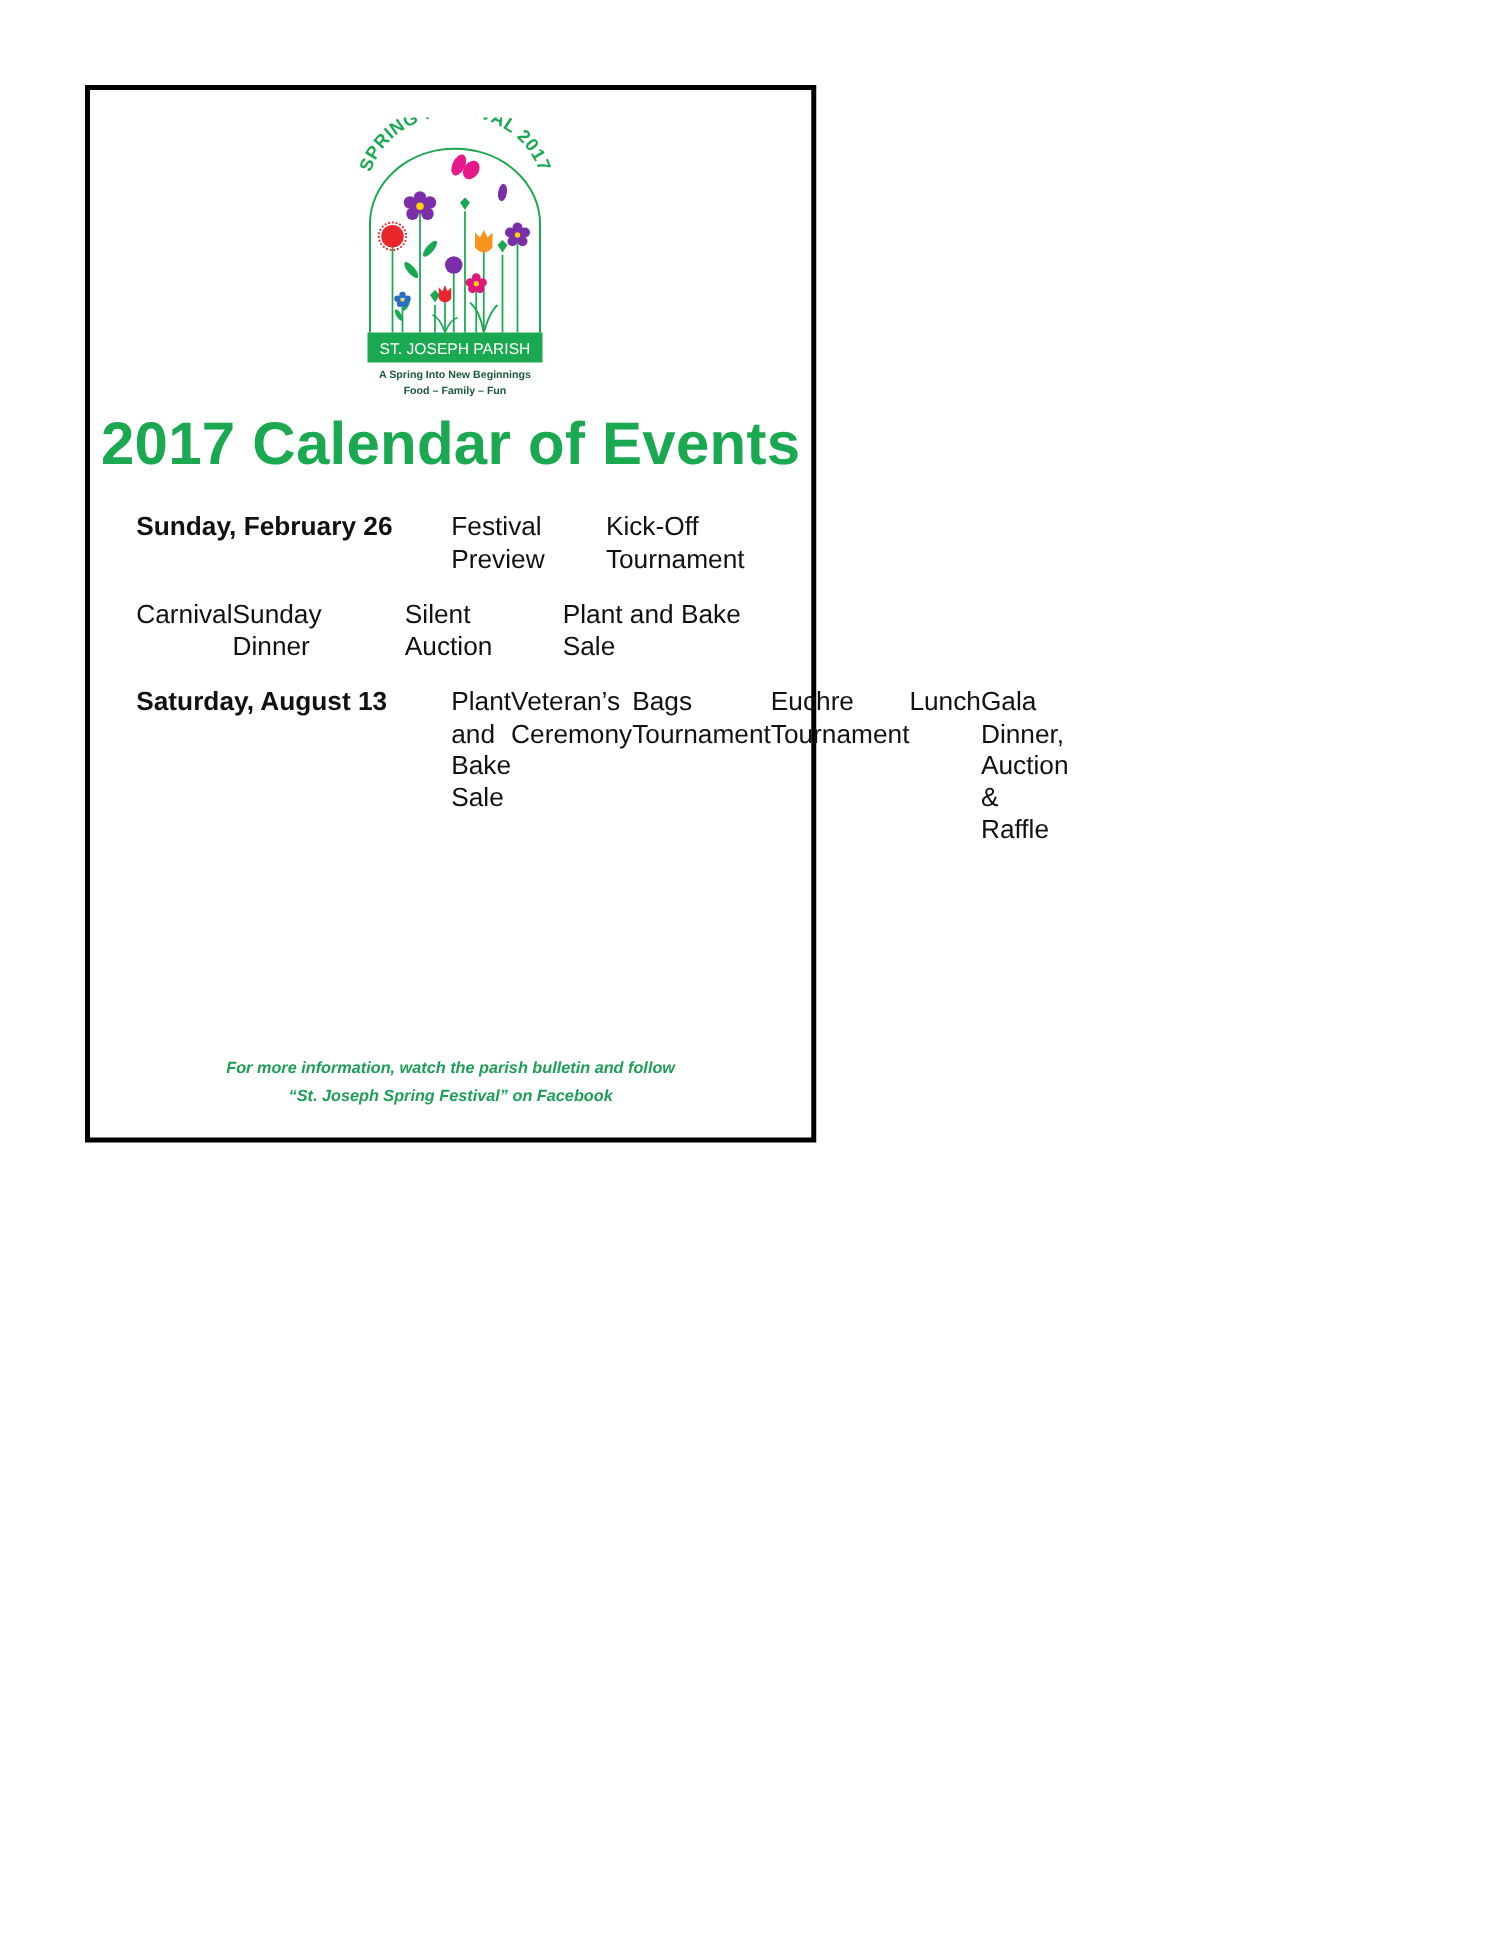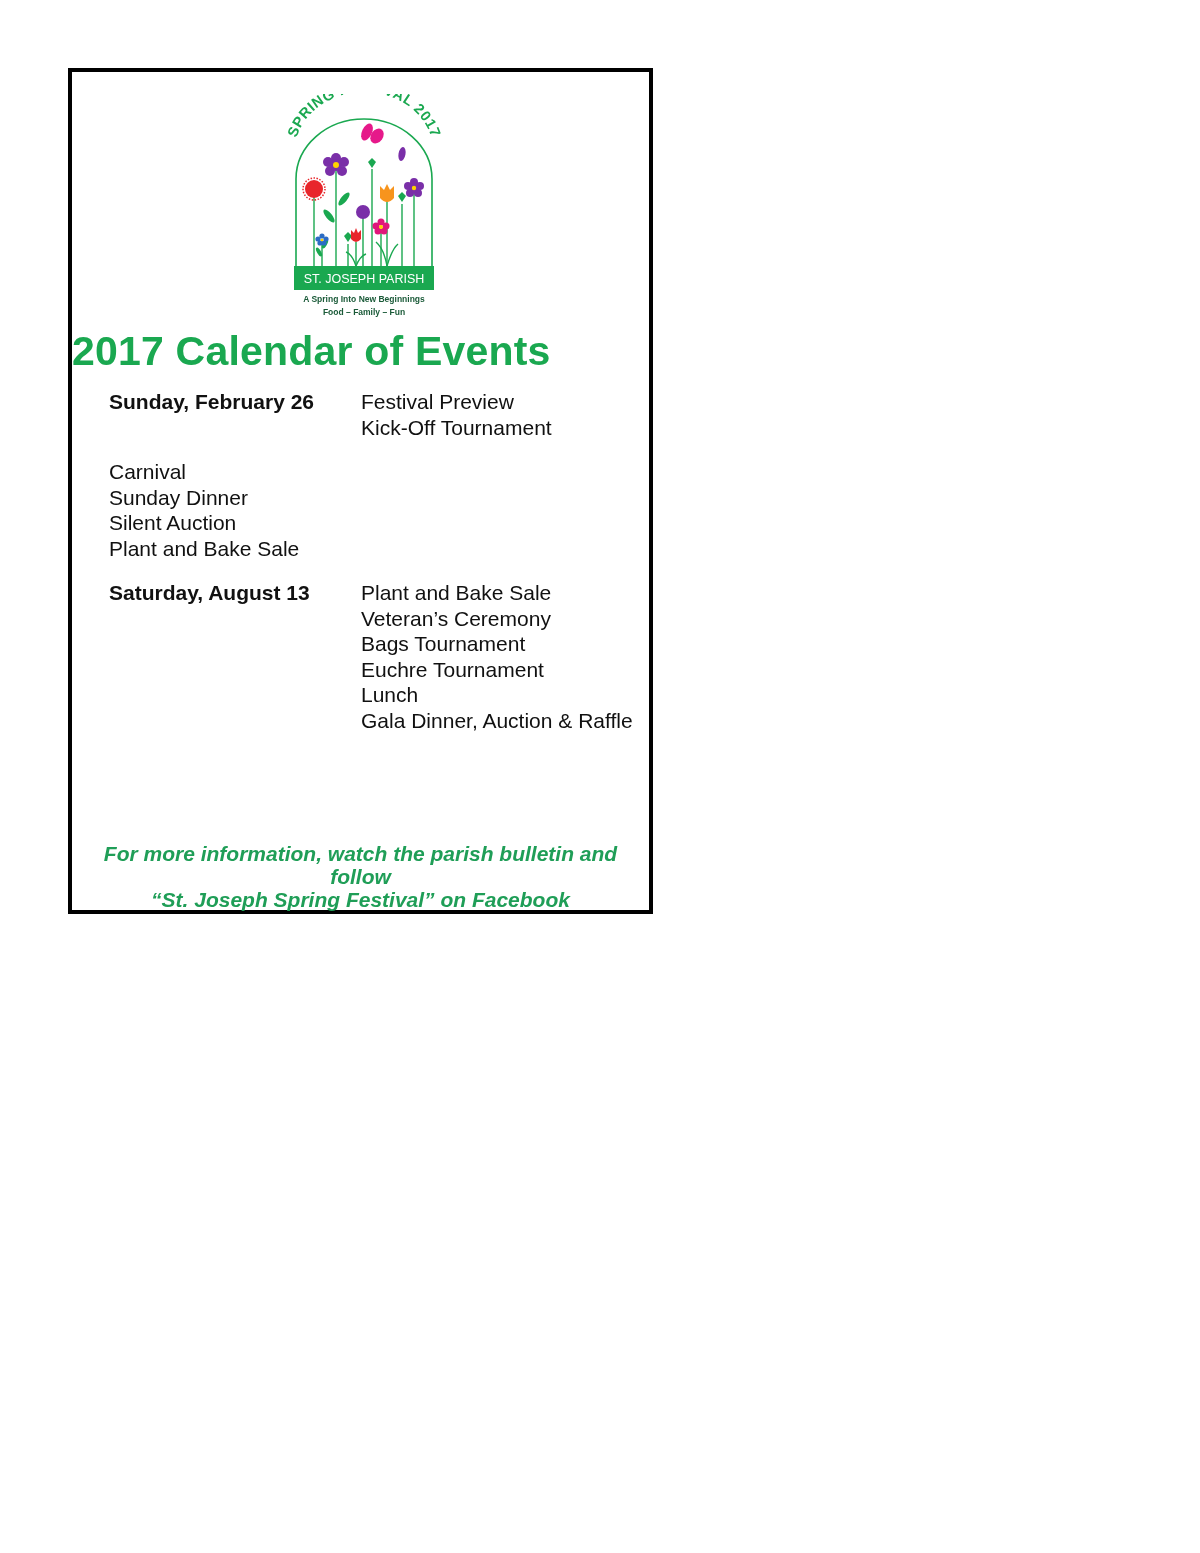--- a/index.html
+++ b/index.html
@@ -31,62 +31,63 @@
       height: 230px;
     }
     .logo svg {
       display: block;
     }
     .title {
       position: absolute;
       left: 0;
       top: 256px;
       width: 577px;
+      text-align: center;
       font-family: "Liberation Sans", sans-serif;
       font-weight: bold;
-      font-size: 41px;
+      font-size: 48px;
       color: #1aa850;
       letter-spacing: 0.2px;
     }
     .events {
       position: absolute;
       left: 37px;
-      top: 317px;
+      top: 337px;
       width: 530px;
     }
     .event-row {
       display: flex;
       margin-bottom: 19px;
     }
     .event-date {
       width: 252px;
       flex: 0 0 252px;
       font-weight: bold;
       font-size: 21px;
       line-height: 25.5px;
       color: #111111;
     }
     .event-items {
       display: flex;
-      flex-direction: column;
+      flex-direction: row;
     }
     .event-item {
       font-size: 21px;
       line-height: 25.5px;
       color: #111111;
     }
     .footer-note {
       position: absolute;
       left: 0;
       top: 770px;
       width: 577px;
       text-align: center;
       font-style: italic;
       font-weight: bold;
-      font-size: 21px;
+      font-size: 13px;
       line-height: 23px;
       color: #1f9e57;
     }
   </style>
 </head>
 <body>
 
 <div class="flyer">
 
   <div class="logo">

